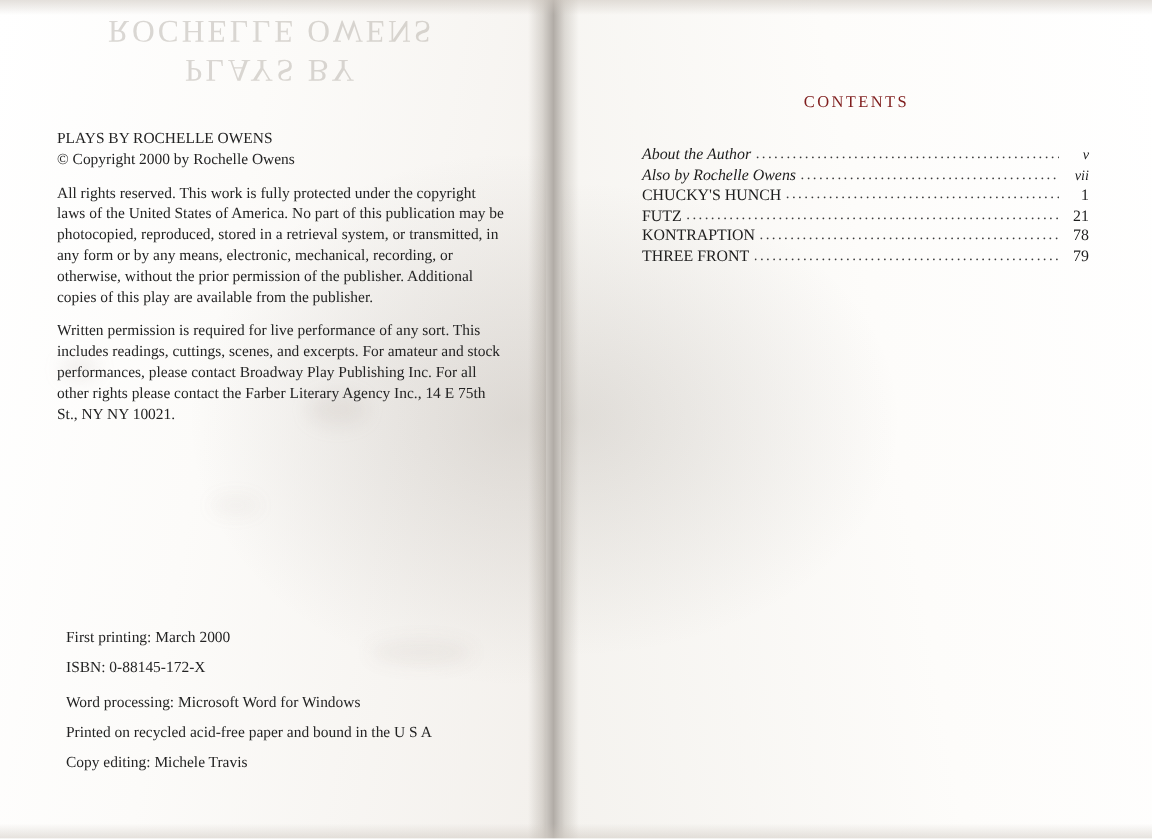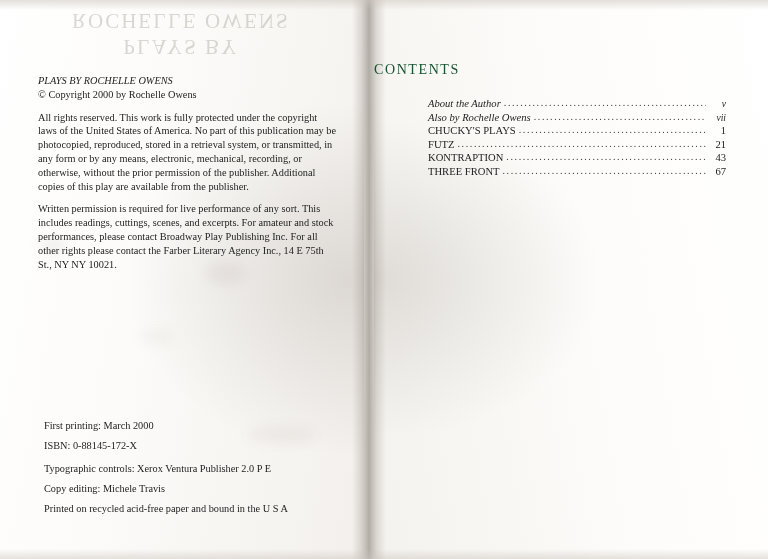--- a/index.html
+++ b/index.html
@@ -95,21 +95,21 @@
   
   .copy-block {
     position: absolute;
     left: 38px;
     top: 70px;
     width: 300px;
     font-size: 10.3px;
     line-height: 1.34;
     color: #232323;
   }
-  .copy-block .hdr { margin: 4px 0 0px 0; font-style: italic; }
+  .copy-block .hdr { margin: 16px 0 0px 0; }
   .copy-block p { margin: 0 0 9px 0; }
   .copy-block p.tight { margin-bottom: 4px; }
 
   .imprint-block {
     position: absolute;
     left: 38px;
     top: 413px;
     width: 300px;
     font-size: 10.3px;
     line-height: 1.36;
@@ -117,23 +117,24 @@
   }
   .imprint-block p { margin: 6px; }
   .imprint-block .gap { margin-bottom: 9px; }
 
   
   .contents-title {
     position: absolute;
     left: 374px;
     top: 62px;
     width: 394px;
-    font-size: 14px;
+    text-align: center;
+    font-size: 11px;
     letter-spacing: 1.6px;
-    color: #14532d;
+    color: #7f1d1d;
   }
   .toc {
     position: absolute;
     left: 428px;
     top: 98px;
     width: 298px;
     font-size: 10.6px;
     color: #1d1d1d;
   }
   .toc-row {
@@ -186,60 +187,60 @@
   <div class="copy-block">
     <p class="hdr">PLAYS BY ROCHELLE OWENS</p>
     <p class="tight">© Copyright 2000 by Rochelle Owens</p>
     <p style="margin-top:9px;">All rights reserved. This work is fully protected under the copyright laws of the United States of America. No part of this publication may be photocopied, reproduced, stored in a retrieval system, or transmitted, in any form or by any means, electronic, mechanical, recording, or otherwise, without the prior permission of the publisher. Additional copies of this play are available from the publisher.</p>
     <p>Written permission is required for live performance of any sort. This includes readings, cuttings, scenes, and excerpts. For amateur and stock performances, please contact Broadway Play Publishing Inc. For all other rights please contact the Farber Literary Agency Inc., 14 E 75th St., NY NY 10021.</p>
   </div>
 
   <div class="imprint-block">
     <p>First printing: March 2000</p>
     <p class="gap">ISBN: 0-88145-172-X</p>
-    <p>Typographic controls: Xerox Ventura Publisher 2.0 P E</p>
+    <p>Word processing: Microsoft Word for Windows</p>
+    <p>Printed on recycled acid-free paper and bound in the U S A</p>
     <p>Copy editing: Michele Travis</p>
-    <p>Printed on recycled acid-free paper and bound in the U S A</p>
   </div>
 
   <div class="contents-title">CONTENTS</div>
 
   <div class="toc">
 
     <div class="toc-row">
       <span class="toc-label italic">About the Author</span>
       <span class="toc-dots">....................................................................................................</span>
       <span class="toc-page roman">v</span>
     </div>
 
     <div class="toc-row">
       <span class="toc-label italic">Also by Rochelle Owens</span>
       <span class="toc-dots">....................................................................................................</span>
       <span class="toc-page roman">vii</span>
     </div>
 
     <div class="toc-row">
-      <span class="toc-label">CHUCKY'S PLAYS</span>
+      <span class="toc-label">CHUCKY'S HUNCH</span>
       <span class="toc-dots">....................................................................................................</span>
       <span class="toc-page">1</span>
     </div>
 
     <div class="toc-row">
       <span class="toc-label">FUTZ</span>
       <span class="toc-dots">....................................................................................................</span>
       <span class="toc-page">21</span>
     </div>
 
     <div class="toc-row">
       <span class="toc-label">KONTRAPTION</span>
       <span class="toc-dots">....................................................................................................</span>
-      <span class="toc-page">43</span>
+      <span class="toc-page">78</span>
     </div>
 
     <div class="toc-row">
       <span class="toc-label">THREE FRONT</span>
       <span class="toc-dots">....................................................................................................</span>
-      <span class="toc-page">67</span>
+      <span class="toc-page">79</span>
     </div>
 
   </div>
 
 </div>
 
 </body></html>

